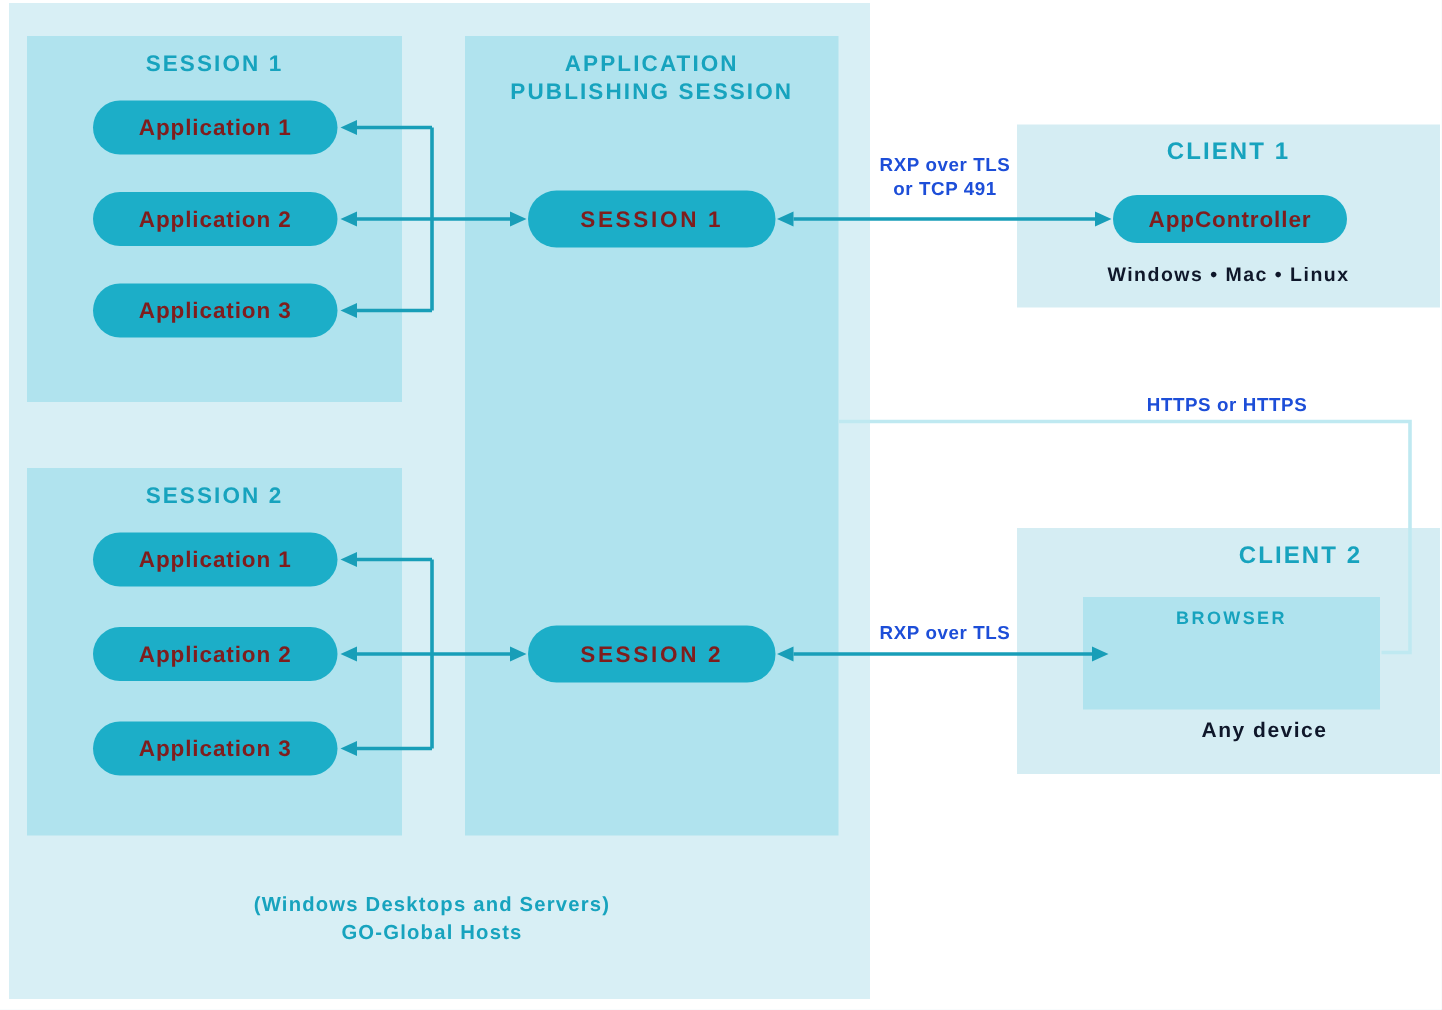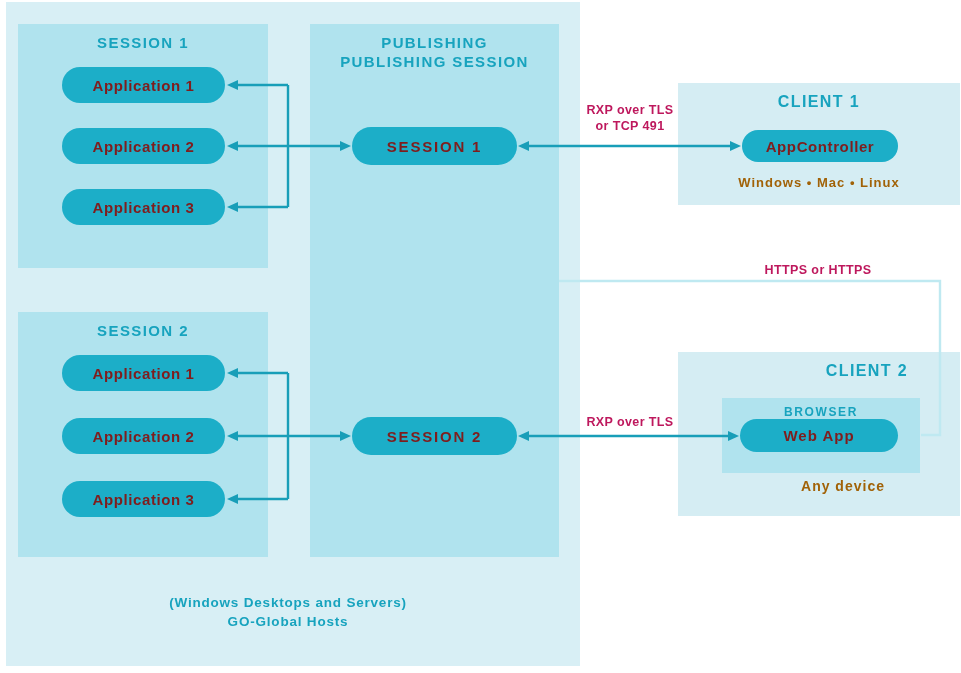--- a/index.html
+++ b/index.html
@@ -16,25 +16,25 @@
     position:absolute;background:#1caec8;border-radius:999px;
     display:flex;align-items:center;justify-content:center;
     color:#7f1d1d;font-weight:bold;font-size:15px;letter-spacing:0.6px;
   }
   .pill.session{letter-spacing:1.8px;}
   .title{
     position:absolute;color:#17a3be;font-weight:bold;font-size:15px;
     letter-spacing:1.4px;text-align:center;line-height:19px;
   }
   .subtitle{
-    position:absolute;color:#a16207;font-weight:bold;font-size:13px;
+    position:absolute;color:#0f172a;font-weight:bold;font-size:13px;
     letter-spacing:1px;text-align:center;
   }
   .conn-label{
-    position:absolute;color:#be185d;font-weight:bold;font-size:12.5px;
+    position:absolute;color:#1d4ed8;font-weight:bold;font-size:12.5px;
     letter-spacing:0.4px;text-align:center;line-height:16px;
   }
   .caption{
     position:absolute;color:#17a3be;font-weight:bold;font-size:13.5px;
     letter-spacing:0.8px;text-align:center;line-height:19px;
   }
   svg.connectors{position:absolute;left:0;top:0;pointer-events:none;}
   .line{stroke:#189eb8;stroke-width:2.4;fill:none;}
   .httpline{stroke:#bfe9f1;stroke-width:2.4;fill:none;}
   .ah{fill:#189eb8;stroke:none;}
@@ -53,41 +53,40 @@
   <div class="pill" style="left:62px;top:189px;width:163px;height:36px;">Application 3</div>
 
   <div class="rect panel" style="left:18px;top:312px;width:250px;height:245px;"></div>
   <div class="title" style="left:18px;top:321px;width:250px;">SESSION 2</div>
   <div class="pill" style="left:62px;top:355px;width:163px;height:36px;">Application 1</div>
   <div class="pill" style="left:62px;top:418px;width:163px;height:36px;">Application 2</div>
   <div class="pill" style="left:62px;top:481px;width:163px;height:36px;">Application 3</div>
 
   <div class="rect panel" style="left:310px;top:24px;width:249px;height:533px;"></div>
   <div class="title" style="left:310px;top:33px;width:249px;">
-    <span style="display:block">PUBLISHING</span>
+    <span style="display:block">APPLICATION</span>
     <span style="display:block">PUBLISHING SESSION</span>
   </div>
   <div class="pill session" style="left:352px;top:127px;width:165px;height:38px;">SESSION 1</div>
   <div class="pill session" style="left:352px;top:417px;width:165px;height:38px;">SESSION 2</div>
 
   <div class="caption" style="left:6px;top:593px;width:564px;">
     <span style="display:block">(Windows Desktops and Servers)</span>
     <span style="display:block">GO-Global Hosts</span>
   </div>
 
   <div class="rect client" style="left:678px;top:83px;width:282px;height:122px;"></div>
   <div class="title" style="left:678px;top:92px;width:282px;font-size:16px;">CLIENT 1</div>
   <div class="pill" style="left:742px;top:130px;width:156px;height:32px;">AppController</div>
   <div class="subtitle" style="left:678px;top:175px;width:282px;">Windows • Mac • Linux</div>
 
   <div class="rect client" style="left:678px;top:352px;width:282px;height:164px;"></div>
   <div class="title" style="left:678px;top:361px;width:282px;font-size:16px;padding-left:48px;">CLIENT 2</div>
   <div class="rect browser" style="left:722px;top:398px;width:198px;height:75px;"></div>
   <div class="title" style="left:722px;top:403px;width:198px;font-size:12px;letter-spacing:1.6px;text-align:center;">BROWSER</div>
-  <div class="pill" style="left:740px;top:419px;width:158px;height:33px;letter-spacing:1px;">Web App</div>
   <div class="subtitle" style="left:678px;top:478px;width:282px;font-size:14px;margin-left:24px;">Any device</div>
 
   <div class="conn-label" style="left:555px;top:102px;width:150px;">
     <span style="display:block">RXP over TLS</span>
     <span style="display:block">or TCP 491</span>
   </div>
   <div class="conn-label" style="left:555px;top:414px;width:150px;">RXP over TLS</div>
   <div class="conn-label" style="left:743px;top:262px;width:150px;">HTTPS or HTTPS</div>
 
   <svg class="connectors" width="961" height="673" viewBox="0 0 961 673">

